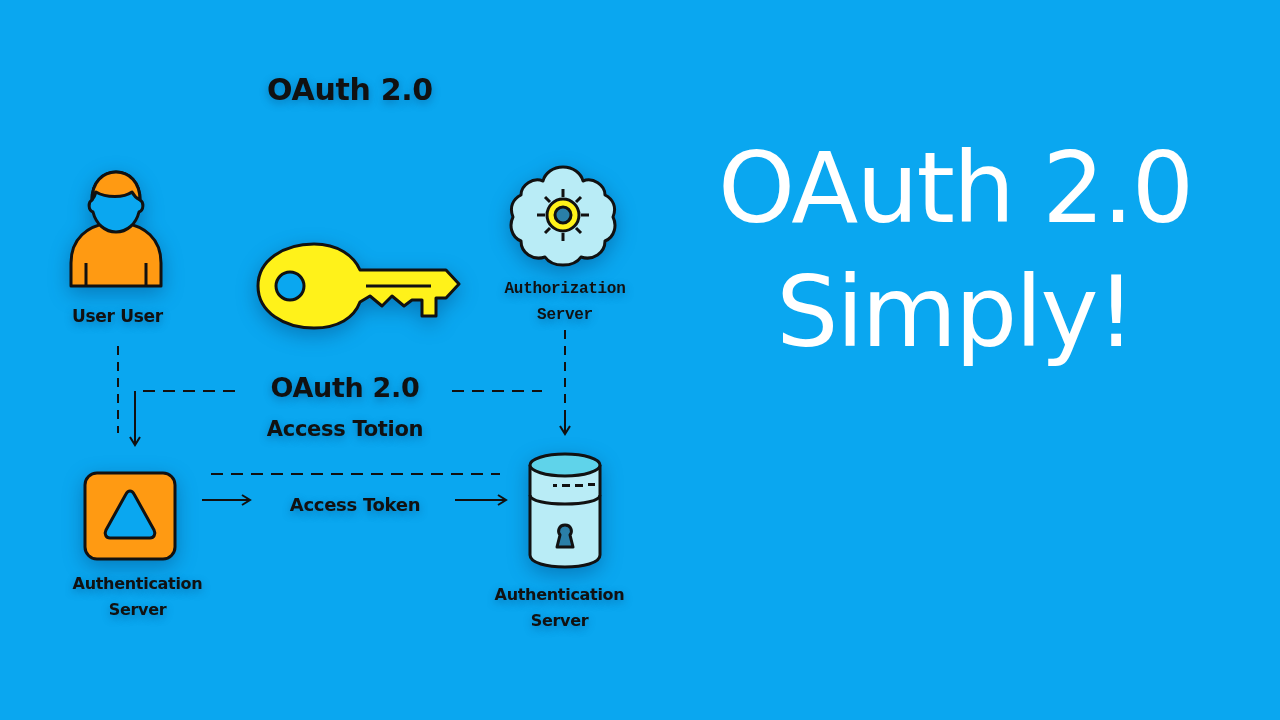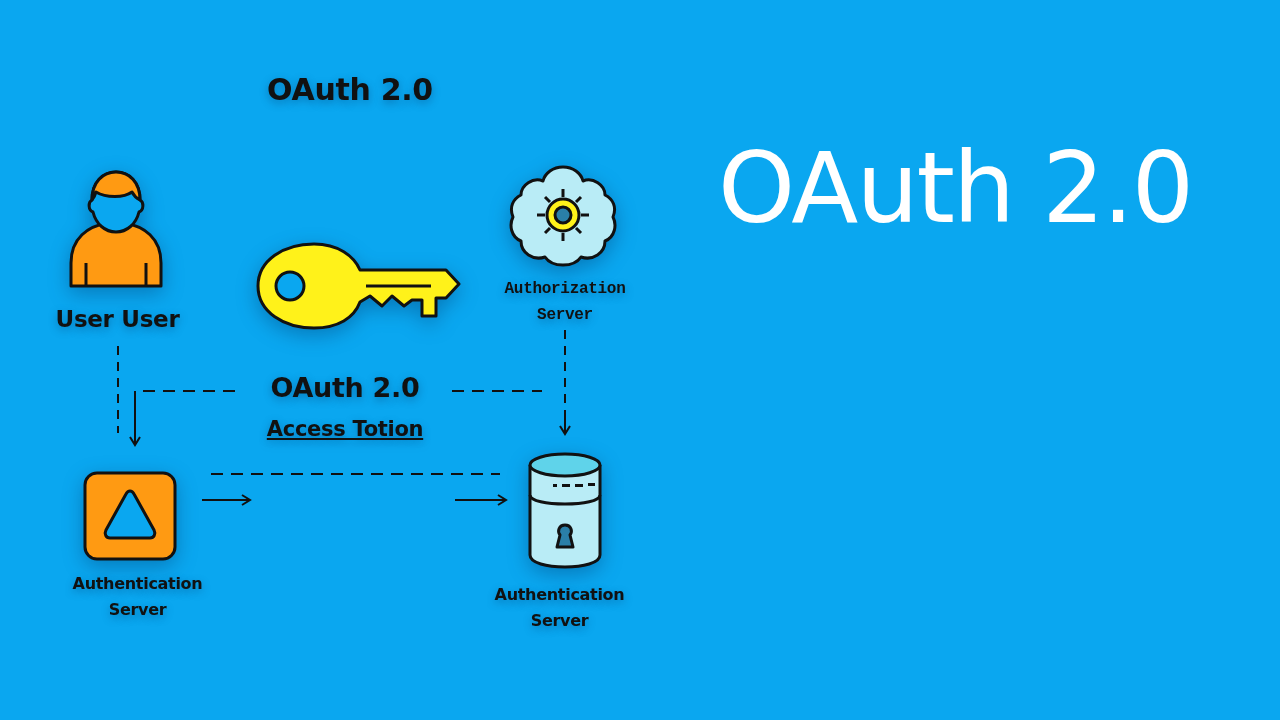--- a/index.html
+++ b/index.html
@@ -13,24 +13,24 @@
     .dark-label {
       position: absolute;
       color: #111;
       font-weight: bold;
       text-align: center;
       white-space: nowrap;
       text-shadow: 0 3px 8px rgba(0,40,90,0.35);
       letter-spacing: -0.3px;
     }
     .diagram-title { left: 230px; top: 64px; width: 240px; font-size: 30px; }
-    .user-label { left: 40px; top: 298px; width: 155px; font-size: 23px; font-weight: normal; font-weight: 600; }
+    .user-label { left: 40px; top: 298px; width: 155px; font-size: 17px; font-weight: normal; font-weight: 600; }
     .authz-label { left: 480px; top: 268px; width: 170px; font-size: 16px; line-height: 26px; font-family: Liberation Mono, monospace; }
     .mid-title { left: 240px; top: 364px; width: 210px; font-size: 27px; }
-    .mid-sub { left: 235px; top: 409px; width: 220px; font-size: 21px; text-decoration: underline; }
+    .mid-sub { left: 235px; top: 409px; width: 220px; font-size: 21px; }
     .token-label { left: 260px; top: 486px; width: 190px; font-size: 18px; }
     .authn-left-label { left: 45px; top: 563px; width: 185px; font-size: 16px; line-height: 26px; }
     .authn-right-label { left: 472px; top: 574px; width: 175px; font-size: 16px; line-height: 26px; }
 
     .headline {
       position: absolute;
       left: 655px; top: 118px;
       width: 600px;
       color: #ffffff;
       font-family: "DejaVu Sans", "Liberation Sans", sans-serif;
@@ -128,20 +128,21 @@
     <svg viewBox="0 0 96 92">
       <rect x="3" y="3" width="90" height="86" rx="12" ry="12" fill="#ff9a12" stroke="#111" stroke-width="3"></rect>
       <path d="M44,24 C46,20 50,20 52,24 L72,60 C74,64 72,68 68,68 L28,68 C24,68 22,64 24,60 Z" fill="#0aa7f0" stroke="#111" stroke-width="3" stroke-linejoin="round"></path>
     </svg>
   </div>
   <div class="dark-label authn-left-label">
     <div>Authentication</div>
     <div>Server</div>
   </div>
 
+  <div class="dark-label token-label">Access Token</div>
 
   <div class="icon shadowed" style="left:527px; top:443px; width:76px; height:118px;">
     <svg viewBox="0 0 76 118">
       <path d="M3,14 L3,104 C3,112 20,116 38,116 C56,116 73,112 73,104 L73,14" fill="#b9ecf6" stroke="#111" stroke-width="3"></path>
       <ellipse cx="38" cy="14" rx="35" ry="11" fill="#5fd3ea" stroke="#111" stroke-width="3"></ellipse>
       <path d="M3,44 C3,50 20,53 38,53 C56,53 73,50 73,44" fill="none" stroke="#111" stroke-width="3"></path>
       <g fill="#111">
         <rect x="26" y="33" width="4" height="3"></rect>
         <rect x="35" y="33" width="8" height="3"></rect>
         <rect x="48" y="33" width="8" height="3"></rect>
@@ -150,14 +151,15 @@
       <path d="M38,74 C44,74 46,80 43,84 L46,96 L30,96 L33,84 C30,80 32,74 38,74 Z" fill="#2a7fa8" stroke="#111" stroke-width="3" stroke-linejoin="round"></path>
     </svg>
   </div>
   <div class="dark-label authn-right-label">
     <div>Authentication</div>
     <div>Server</div>
   </div>
 
   <div class="headline">
     <div>OAuth 2.0</div>
+    <div>Simply!</div>
   </div>
 </div>
 
 </body></html>

